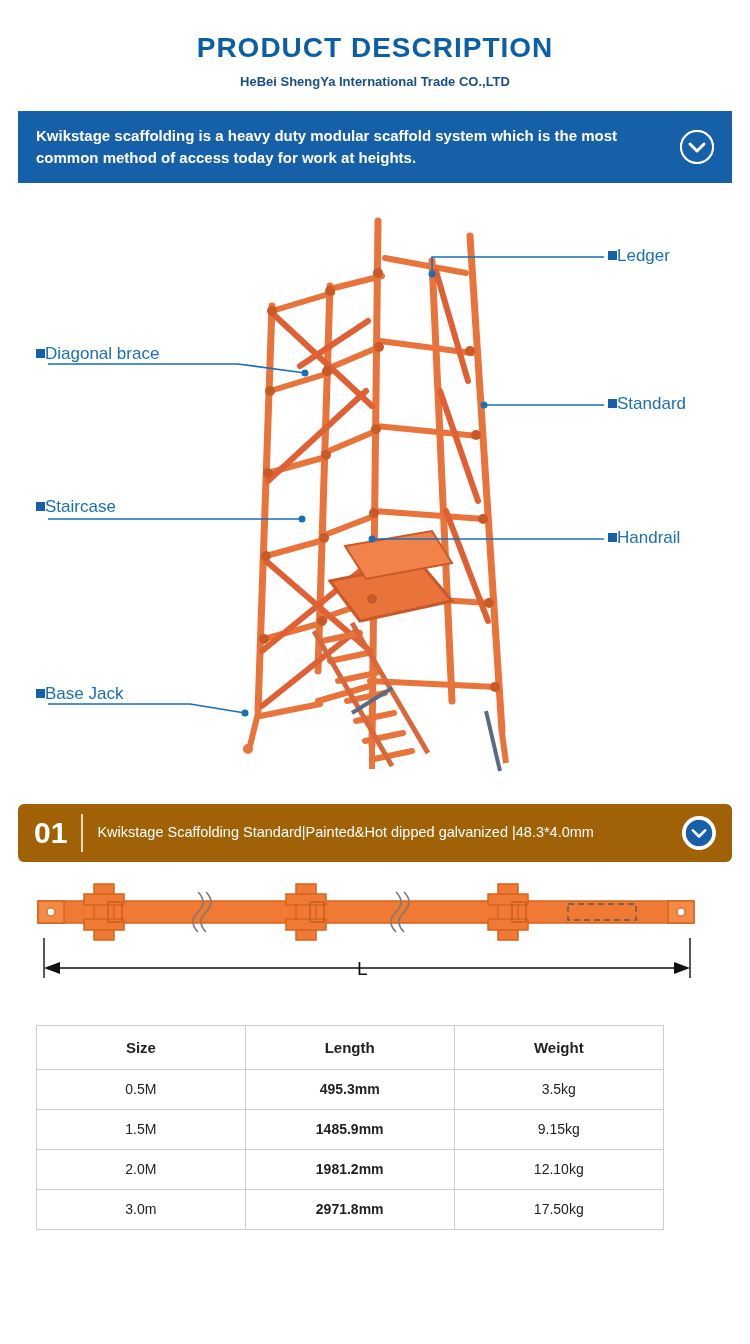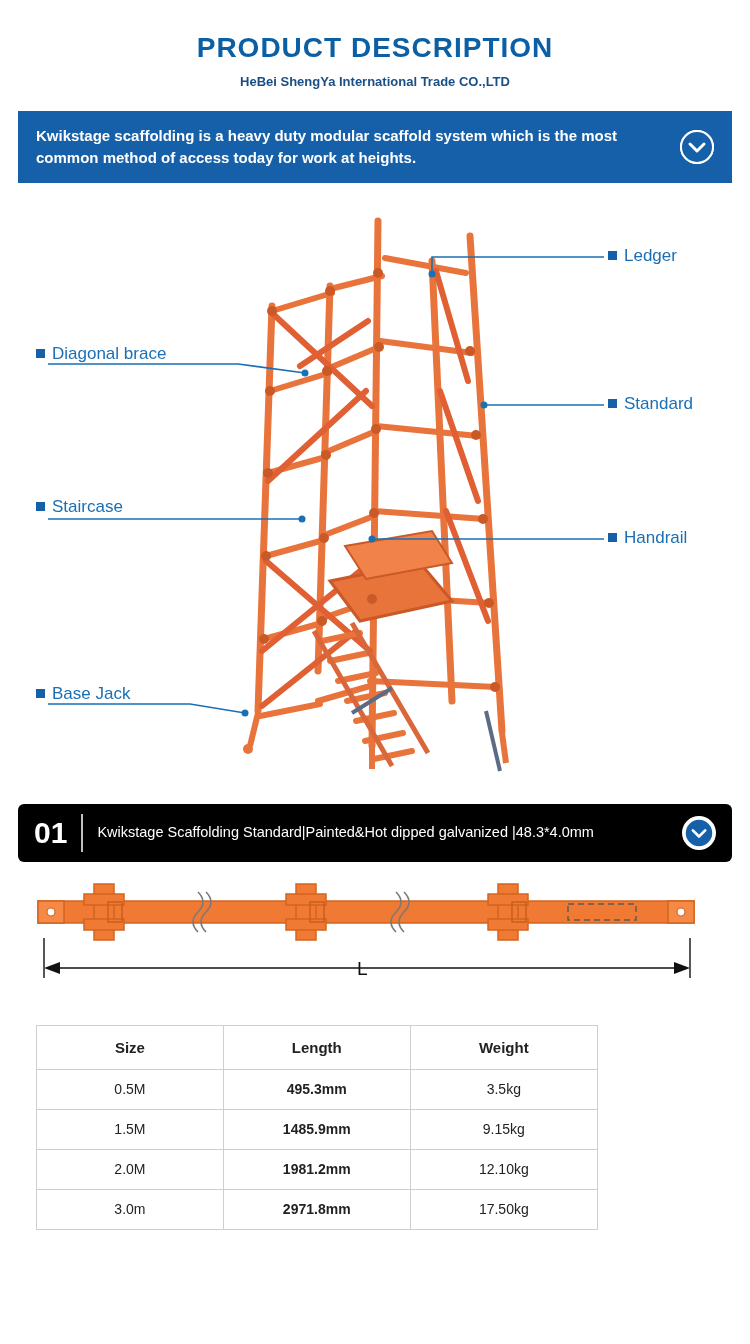--- a/index.html
+++ b/index.html
@@ -73,34 +73,33 @@
     width: 750px;
   }
   .diagram svg { position: absolute; left: 0; top: 0; }
   .label {
     position: absolute;
     font-size: 17px;
     color: #1a6fb5;
     white-space: nowrap;
     display: flex;
     align-items: center;
-    gap: 7px;
   }
   .label .bullet {
     width: 9px;
     height: 9px;
     background: #1560a8;
     display: inline-block;
     flex: 0 0 auto;
   }
 
   
   .section-bar {
     margin: 28px 18px 0 18px;
-    background: #000000;
+    background: #a16207;
     border-radius: 6px;
     display: flex;
     align-items: center;
     padding: 10px 16px;
     min-height: 58px;
   }
   .section-bar .num {
     font-size: 30px;
     font-weight: bold;
     color: #ffffff;
@@ -132,21 +131,21 @@
     position: absolute;
     left: 357px;
     top: 82px;
     font-size: 19px;
     color: #111;
   }
 
   
   .spec-table {
     margin: 14px 48px 30px 36px;
-    width: 562px;
+    width: 628px;
     border-collapse: collapse;
     font-size: 14px;
   }
   .spec-table th, .spec-table td {
     border: 1px solid #cfcfcf;
     text-align: center;
     height: 40px;
     font-weight: normal;
     color: #222;
   }

